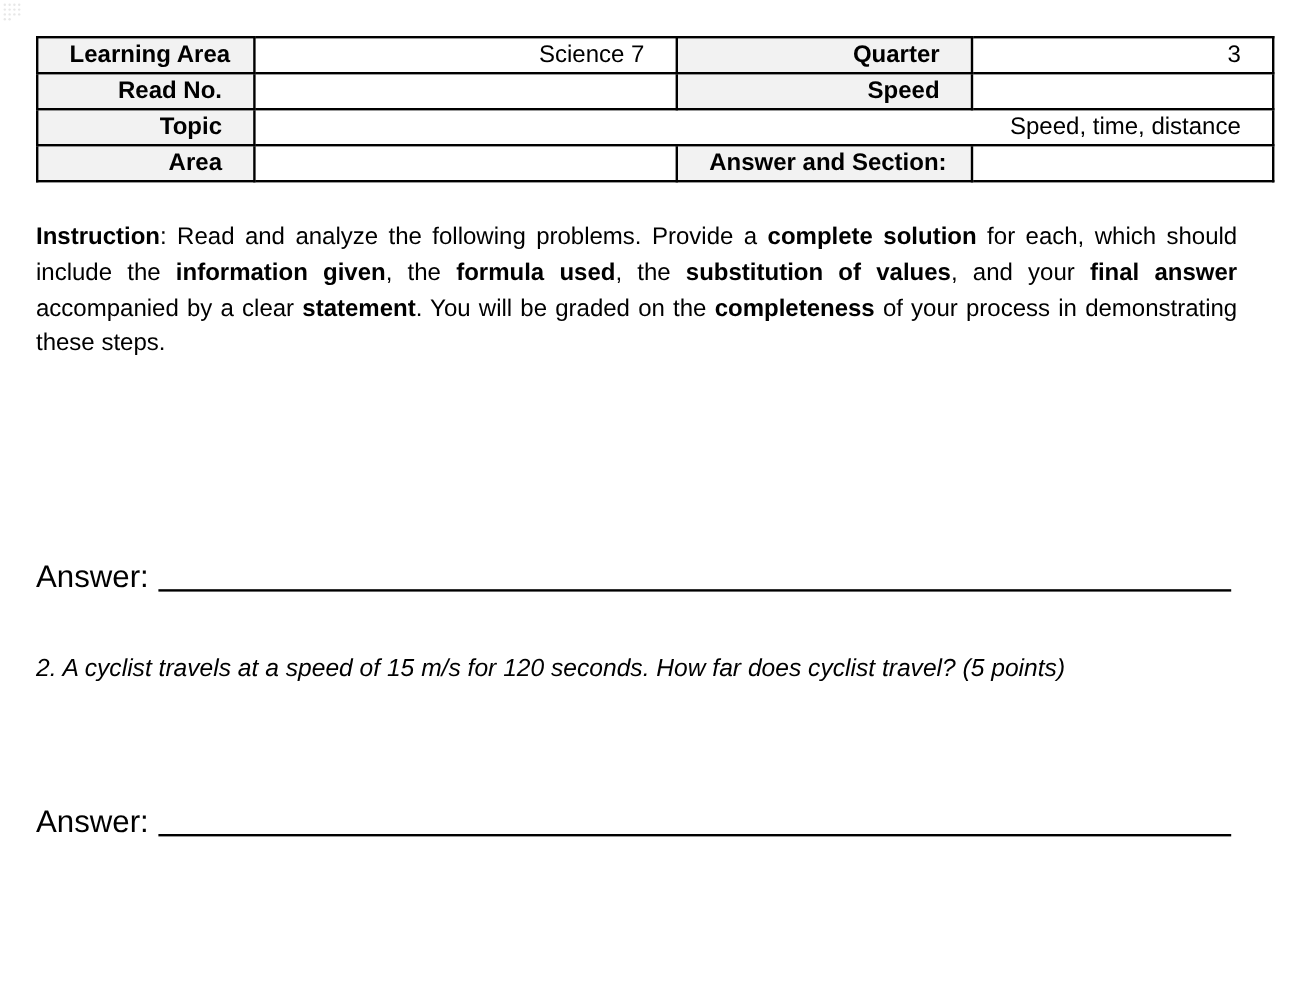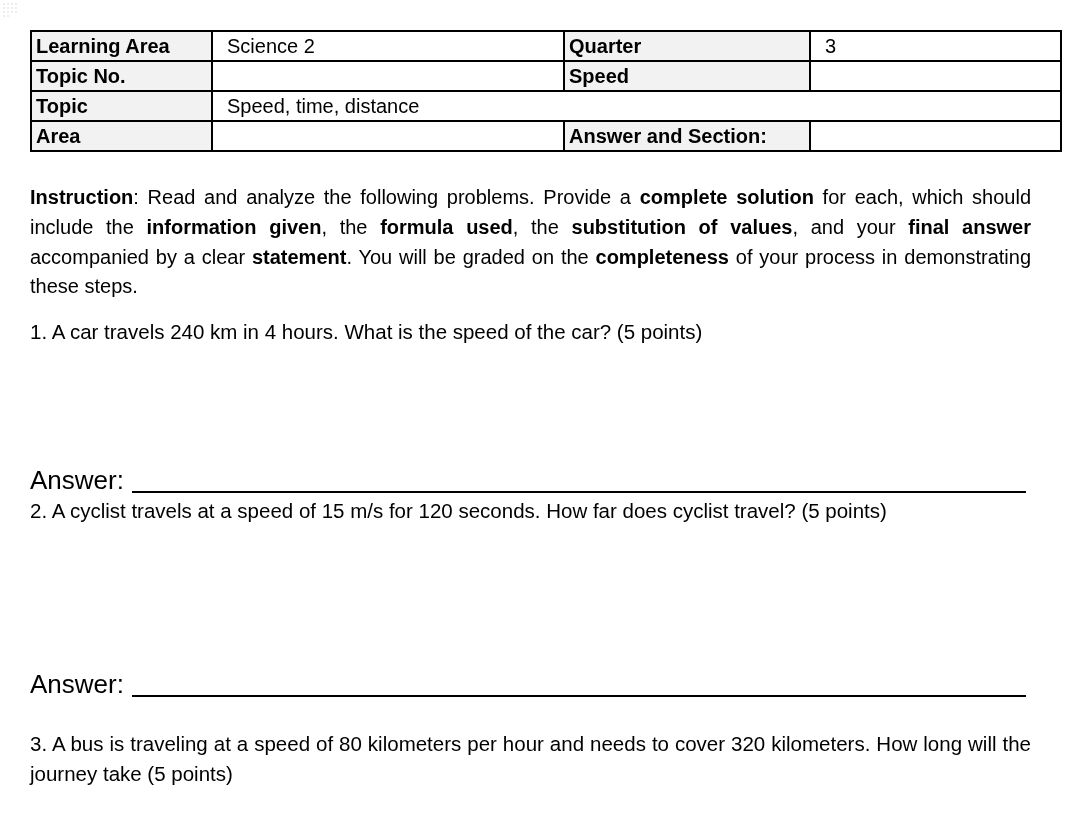--- a/index.html
+++ b/index.html
@@ -22,24 +22,25 @@
     left: 30px;
     top: 30px;
     width: 1030px;
     border-collapse: collapse;
     table-layout: fixed;
     font-size: 20px;
   }
   table.header-table td {
     border: 2px solid #000000;
     height: 28px;
-    padding: 0 4px;
+    padding: 0 26px;
     vertical-align: middle;
     white-space: nowrap;
     overflow: hidden;
+    text-align: right;
   }
   table.header-table td.hcell {
     background: #f2f2f2;
     font-weight: bold;
   }
   table.header-table td.vcell {
     background: #ffffff;
     padding-left: 14px;
   }
   .instruction {
@@ -54,21 +55,21 @@
   }
   .question {
     position: absolute;
     left: 30px;
     width: 1001px;
     font-size: 20.5px;
     line-height: 29.8px;
     text-align: justify;
   }
   .q1 { top: 317px; }
-  .q2 { top: 496px; }
+  .q2 { top: 542px; font-style: italic; }
   .q3 { top: 729px; }
   .answer-row {
     position: absolute;
     left: 30px;
     width: 996px;
     display: flex;
     align-items: stretch;
     font-size: 26px;
     line-height: 29.8px;
   }
@@ -109,54 +110,52 @@
   <table class="header-table">
     <colgroup>
       <col style="width:181px">
         <col style="width:352px">
         <col style="width:246px">
         <col style="width:251px">
     </colgroup>
     <tbody>
         <tr>
       <td class="hcell">Learning Area</td>
-      <td class="vcell">Science 2</td>
+      <td class="vcell">Science 7</td>
       <td class="hcell">Quarter</td>
       <td class="vcell">3</td>
     </tr>
     <tr>
-      <td class="hcell">Topic No.</td>
+      <td class="hcell">Read No.</td>
       <td class="vcell"></td>
       <td class="hcell">Speed</td>
       <td class="vcell"></td>
     </tr>
     <tr>
       <td class="hcell">Topic</td>
       <td class="vcell" colspan="3">Speed, time, distance</td>
     </tr>
     <tr>
       <td class="hcell">Area</td>
       <td class="vcell"></td>
       <td class="hcell">Answer and Section:</td>
       <td class="vcell"></td>
     </tr>
   </tbody>
     </table>
 
   <p class="instruction"><b>Instruction</b><span>: Read and analyze the following problems. Provide a </span><b>complete solution</b><span> for each, which should include the </span><b>information given</b><span>, the </span><b>formula used</b><span>, the </span><b>substitution of values</b><span>, and your </span><b>final answer</b><span> accompanied by a clear </span><b>statement</b><span>. You will be graded on the </span><b>completeness</b><span> of your process in demonstrating these steps.</span></p>
 
-  <div class="question q1">1. A car travels 240 km in 4 hours. What is the speed of the car? (5 points)</div>
 
   <div class="answer-row a1">
     <span class="answer-label">Answer:</span>
     <span class="answer-blank"></span>
   </div>
 
   <div class="question q2">2. A cyclist travels at a speed of 15 m/s for 120 seconds. How far does cyclist travel? (5 points)</div>
 
   <div class="answer-row a2">
     <span class="answer-label">Answer:</span>
     <span class="answer-blank"></span>
   </div>
 
-  <div class="question q3">3. A bus is traveling at a speed of 80 kilometers per hour and needs to cover 320 kilometers. How long will the journey take (5 points)</div>
 
 </div>
 
 </body></html>

